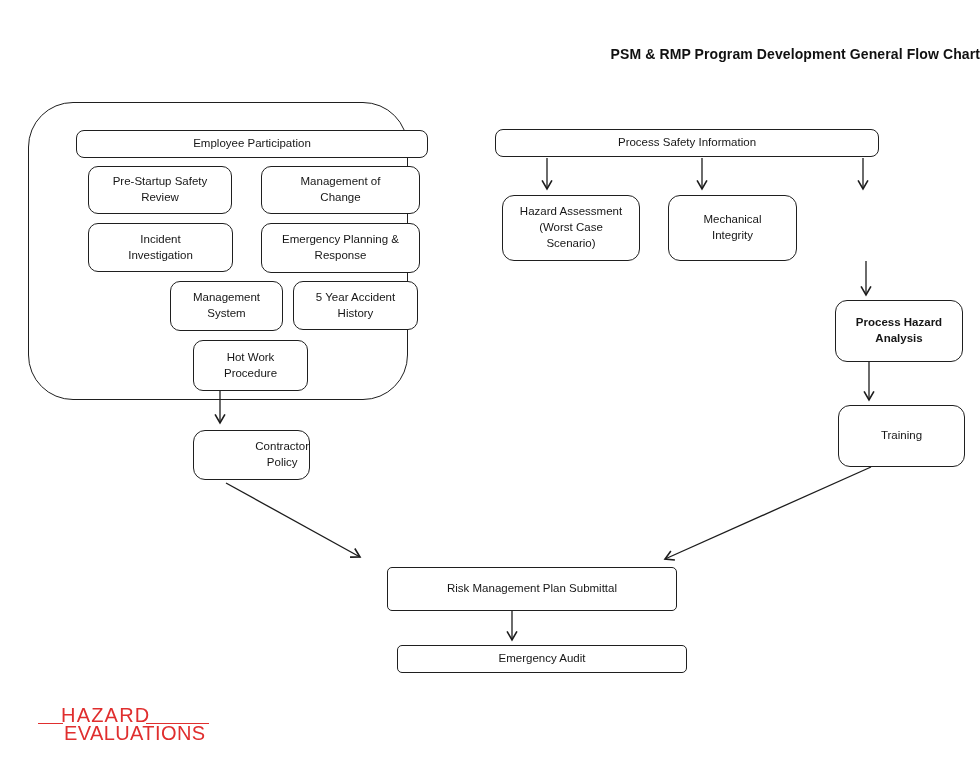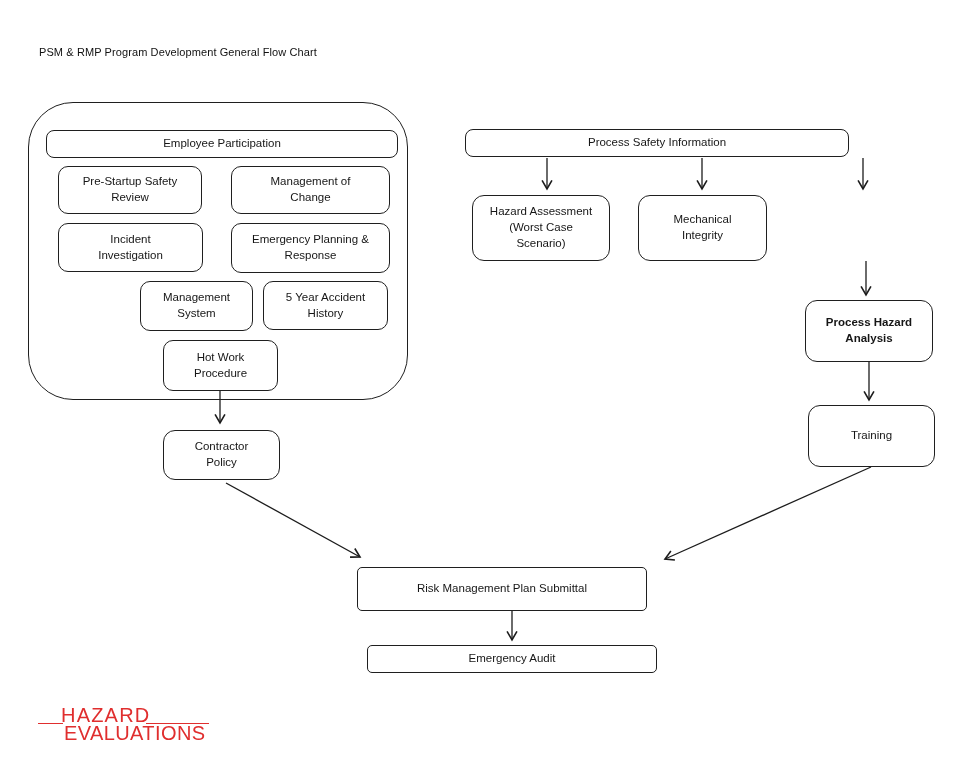--- a/index.html
+++ b/index.html
@@ -13,40 +13,41 @@
     width: 980px;
     height: 771px;
     background: #ffffff;
     overflow: hidden;
   }
   .title {
     position: absolute;
     left: 39px;
     right: 0;
     top: 46px;
-    text-align: left;
-    font-size: 11px;
-    font-weight: normal;
+    text-align: right;
+    font-size: 14px;
+    font-weight: bold;
     color: #111;
     letter-spacing: 0.1px;
   }
   .group {
     position: absolute;
     border: 1.5px solid #1f1f1f;
     border-radius: 45px;
     background: transparent;
   }
   .node {
     position: absolute;
     border: 1.4px solid #1f1f1f;
     background: #ffffff;
     display: flex;
     align-items: center;
     justify-content: center;
     text-align: center;
+    margin-left: 30px;
   }
   .node span {
     white-space: pre-line;
     font-size: 11.5px;
     line-height: 1.38;
     color: #161616;
   }
   .r8  { border-radius: 8px; }
   .r10 { border-radius: 10px; }
   .r12 { border-radius: 12px; }
@@ -144,21 +145,21 @@
   <div class="node r10" style="left:263px; top:281px; width:125px; height:49px;">
     <span>5 Year Accident
 History</span>
   </div>
 
   <div class="node r10" style="left:163px; top:340px; width:115px; height:51px;">
     <span>Hot Work
 Procedure</span>
   </div>
 
-  <div class="node r12" style="left:163px; top:430px; width:117px; height:50px;">
+  <div class="node r12" style="left:163px; top:430px; width:117px; height:50px;justify-content:flex-end;">
     <span>Contractor
 Policy</span>
   </div>
 
   <div class="node r8" style="left:465px; top:129px; width:384px; height:28px;">
     <span>Process Safety Information</span>
   </div>
 
   <div class="node r12" style="left:472px; top:195px; width:138px; height:66px;">
     <span>Hazard Assessment

